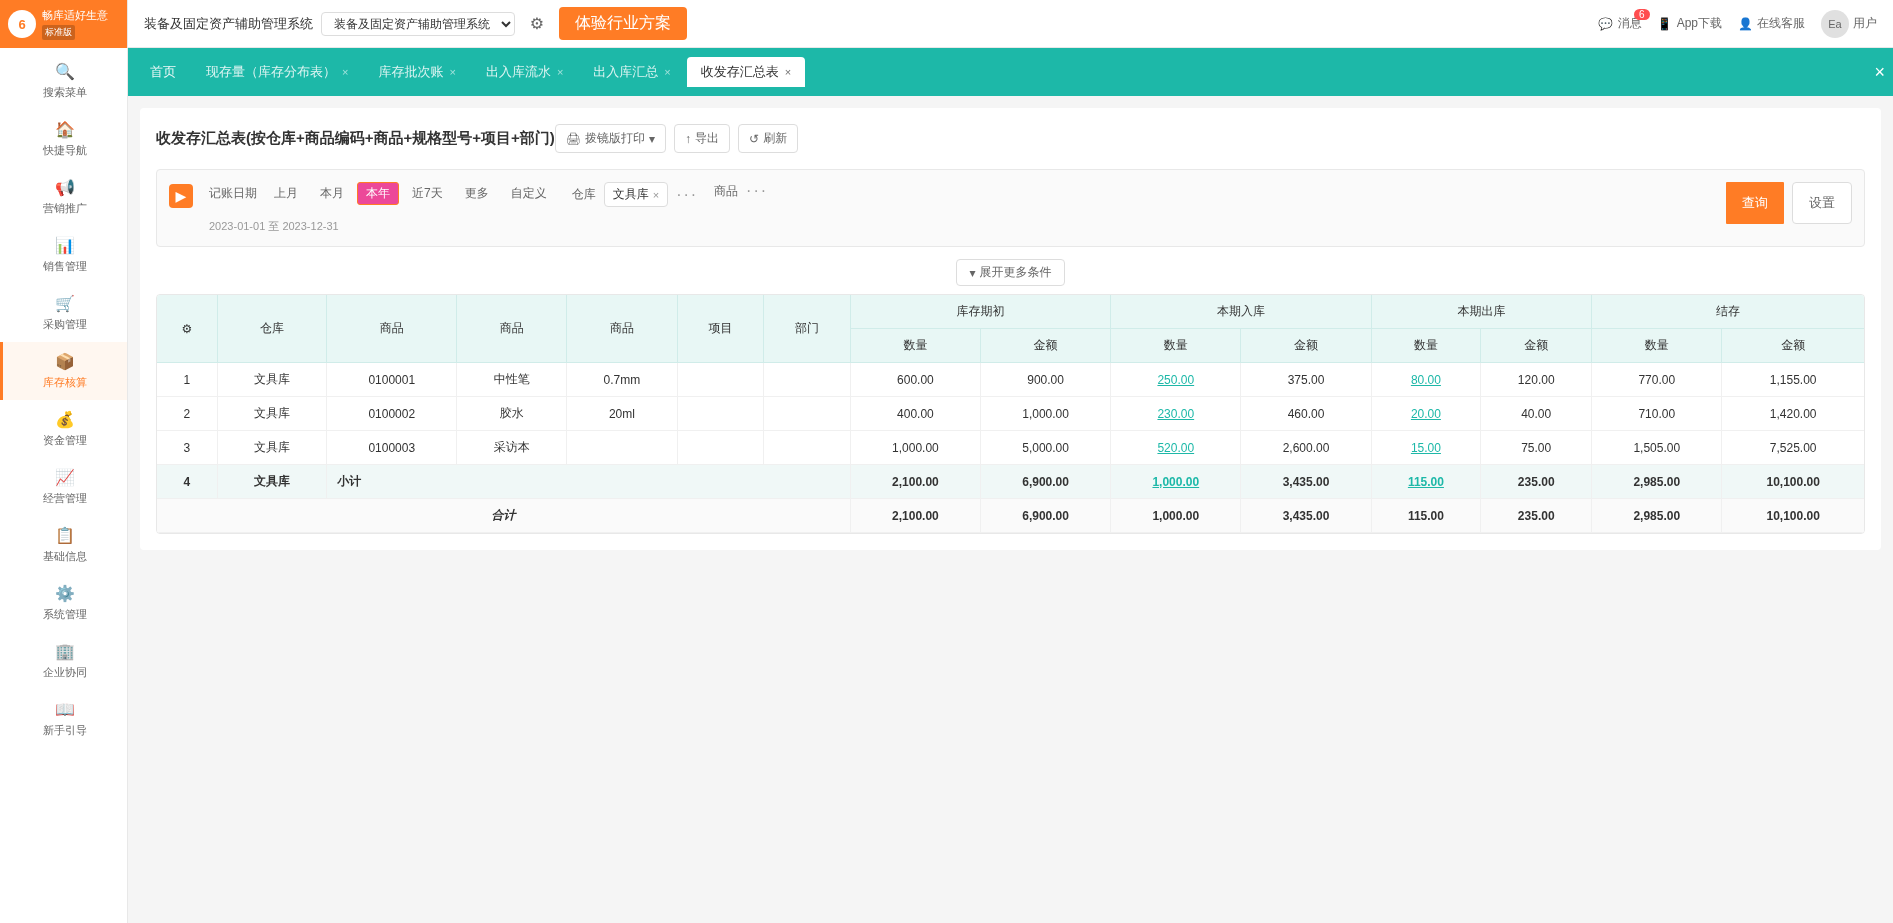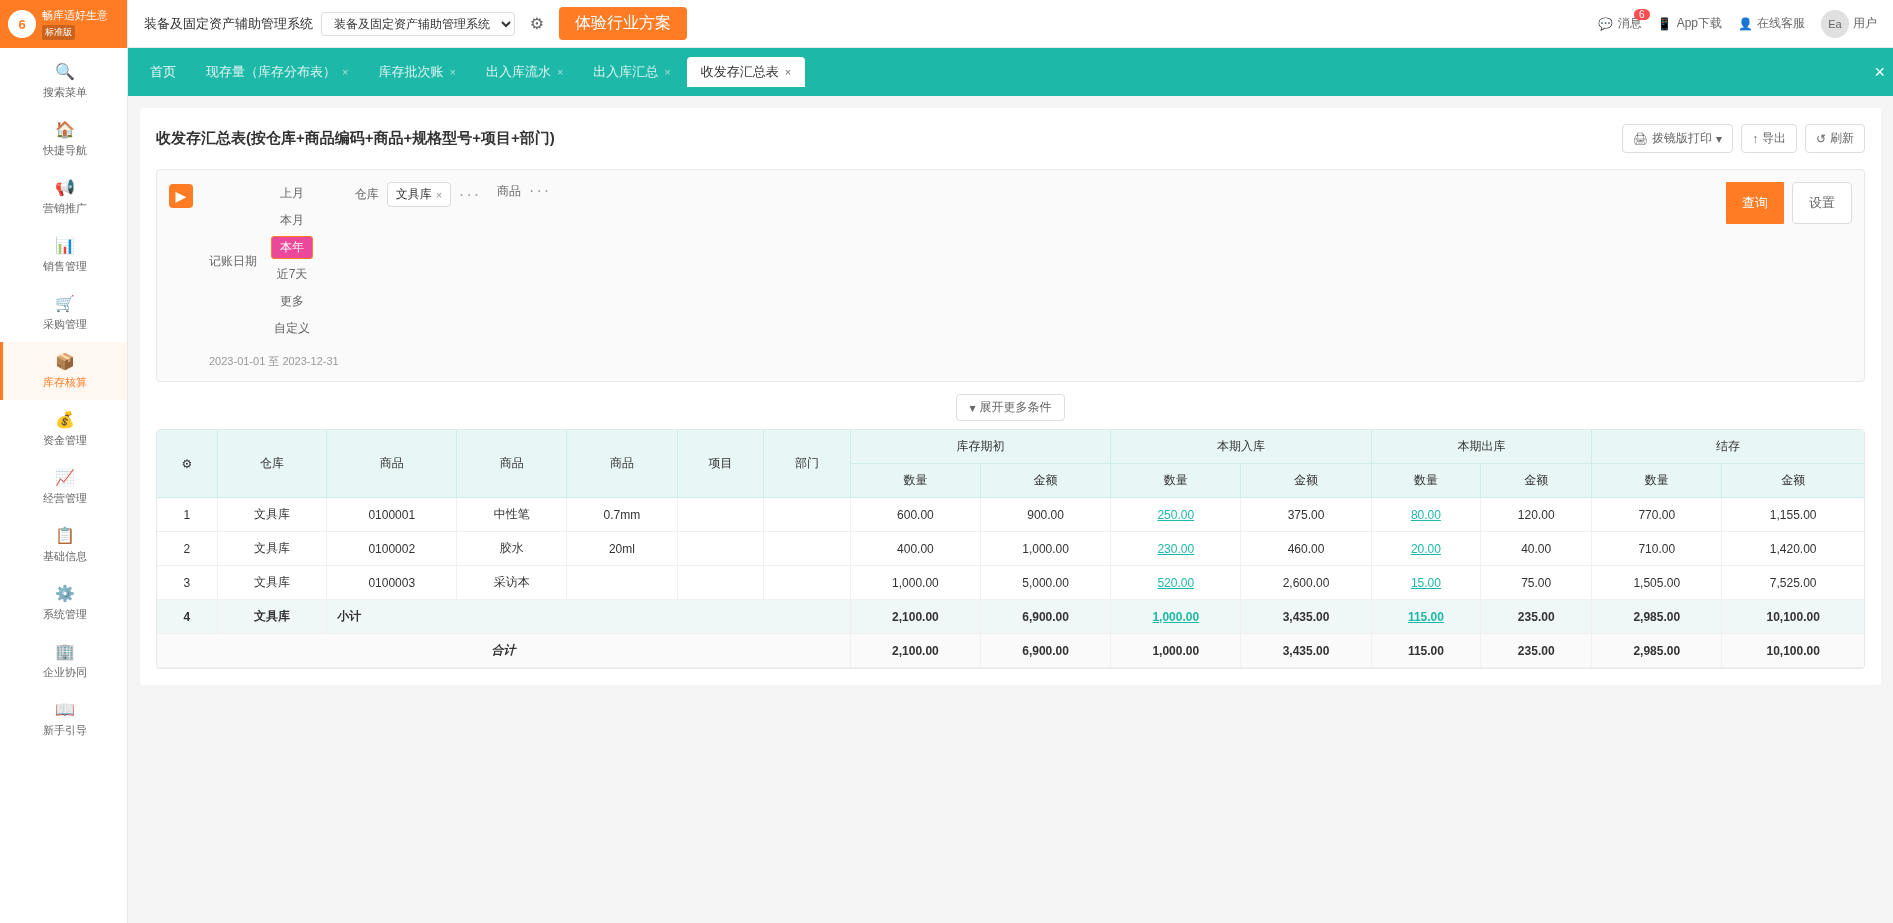--- a/index.html
+++ b/index.html
@@ -39,32 +39,32 @@
     .tab { display: flex; align-items: center; gap: 6px; padding: 6px 14px; border-radius: 4px 4px 0 0; font-size: 13px; cursor: pointer; color: rgba(255,255,255,0.85); background: transparent; white-space: nowrap; }
     .tab.active { background: #fff; color: #333; }
     .tab-close { font-size: 11px; opacity: 0.7; }
     .tab-home { color: rgba(255,255,255,0.9); }
 
     
     .page-content { flex: 1; background: #f5f5f5; overflow-y: auto; }
     .page-inner { background: #fff; margin: 12px; border-radius: 4px; padding: 16px; }
 
     
-    .page-title { font-size: 15px; font-weight: bold; color: #333; margin-bottom: 16px; display: flex; align-items: center; justify-content: space-between; }
+    .page-title { font-size: 15px; font-weight: bold; color: #333; margin-bottom: 16px; display: flex; align-items: center; }
     .page-title-actions { display: flex; gap: 8px; align-items: center; }
     .btn-print { border: 1px solid #ddd; background: #fff; border-radius: 4px; padding: 5px 10px; font-size: 12px; cursor: pointer; display: flex; align-items: center; gap: 4px; color: #666; }
     .btn-export { border: 1px solid #ddd; background: #fff; border-radius: 4px; padding: 5px 10px; font-size: 12px; cursor: pointer; display: flex; align-items: center; gap: 4px; color: #666; }
     .btn-refresh { border: 1px solid #ddd; background: #fff; border-radius: 4px; padding: 5px 10px; font-size: 12px; cursor: pointer; display: flex; align-items: center; gap: 4px; color: #666; }
 
     
     .filter-bar { display: flex; align-items: flex-start; gap: 16px; margin-bottom: 12px; padding: 12px; background: #fafafa; border: 1px solid #e8e8e8; border-radius: 4px; flex-wrap: wrap; }
     .filter-toggle { width: 24px; height: 24px; background: #ff7c25; color: #fff; border-radius: 4px; display: flex; align-items: center; justify-content: center; cursor: pointer; font-size: 14px; flex-shrink: 0; margin-top: 2px; }
     .filter-section { display: flex; align-items: flex-start; flex-direction: column; gap: 6px; }
     .filter-label { color: #666; font-size: 12px; white-space: nowrap; }
-    .filter-date-options { display: flex; align-items: center; gap: 4px; flex-direction: column; }
+    .filter-date-options { display: flex; align-items: center; gap: 4px; }
     .date-option { padding: 2px 8px; border-radius: 3px; cursor: pointer; font-size: 12px; color: #666; background: transparent; border: 1px solid transparent; }
     .date-option.active { background: #ec4899; color: #fff; border-color: #ff7c25; }
     .date-range { font-size: 11px; color: #999; margin-top: 8px; }
     .filter-group { display: flex; align-items: center; gap: 8px; flex-wrap: wrap; }
     .warehouse-tag { display: flex; align-items: center; gap: 4px; background: #fff; border: 1px solid #ddd; border-radius: 4px; padding: 3px 8px; font-size: 12px; }
     .warehouse-tag-close { cursor: pointer; color: #999; font-size: 11px; }
     .filter-dots { color: #999; cursor: pointer; font-size: 16px; letter-spacing: 2px; }
     .filter-right { margin-left: auto; display: flex; gap: 8px; }
     .btn-query { background: #ff7c25; color: #fff; border: none; border-radius: 1px; padding: 12px 16px; font-size: 13px; cursor: pointer; }
     .btn-settings { background: #fff; color: #666; border: 1px solid #ddd; border-radius: 4px; padding: 6px 16px; font-size: 13px; cursor: pointer; }

